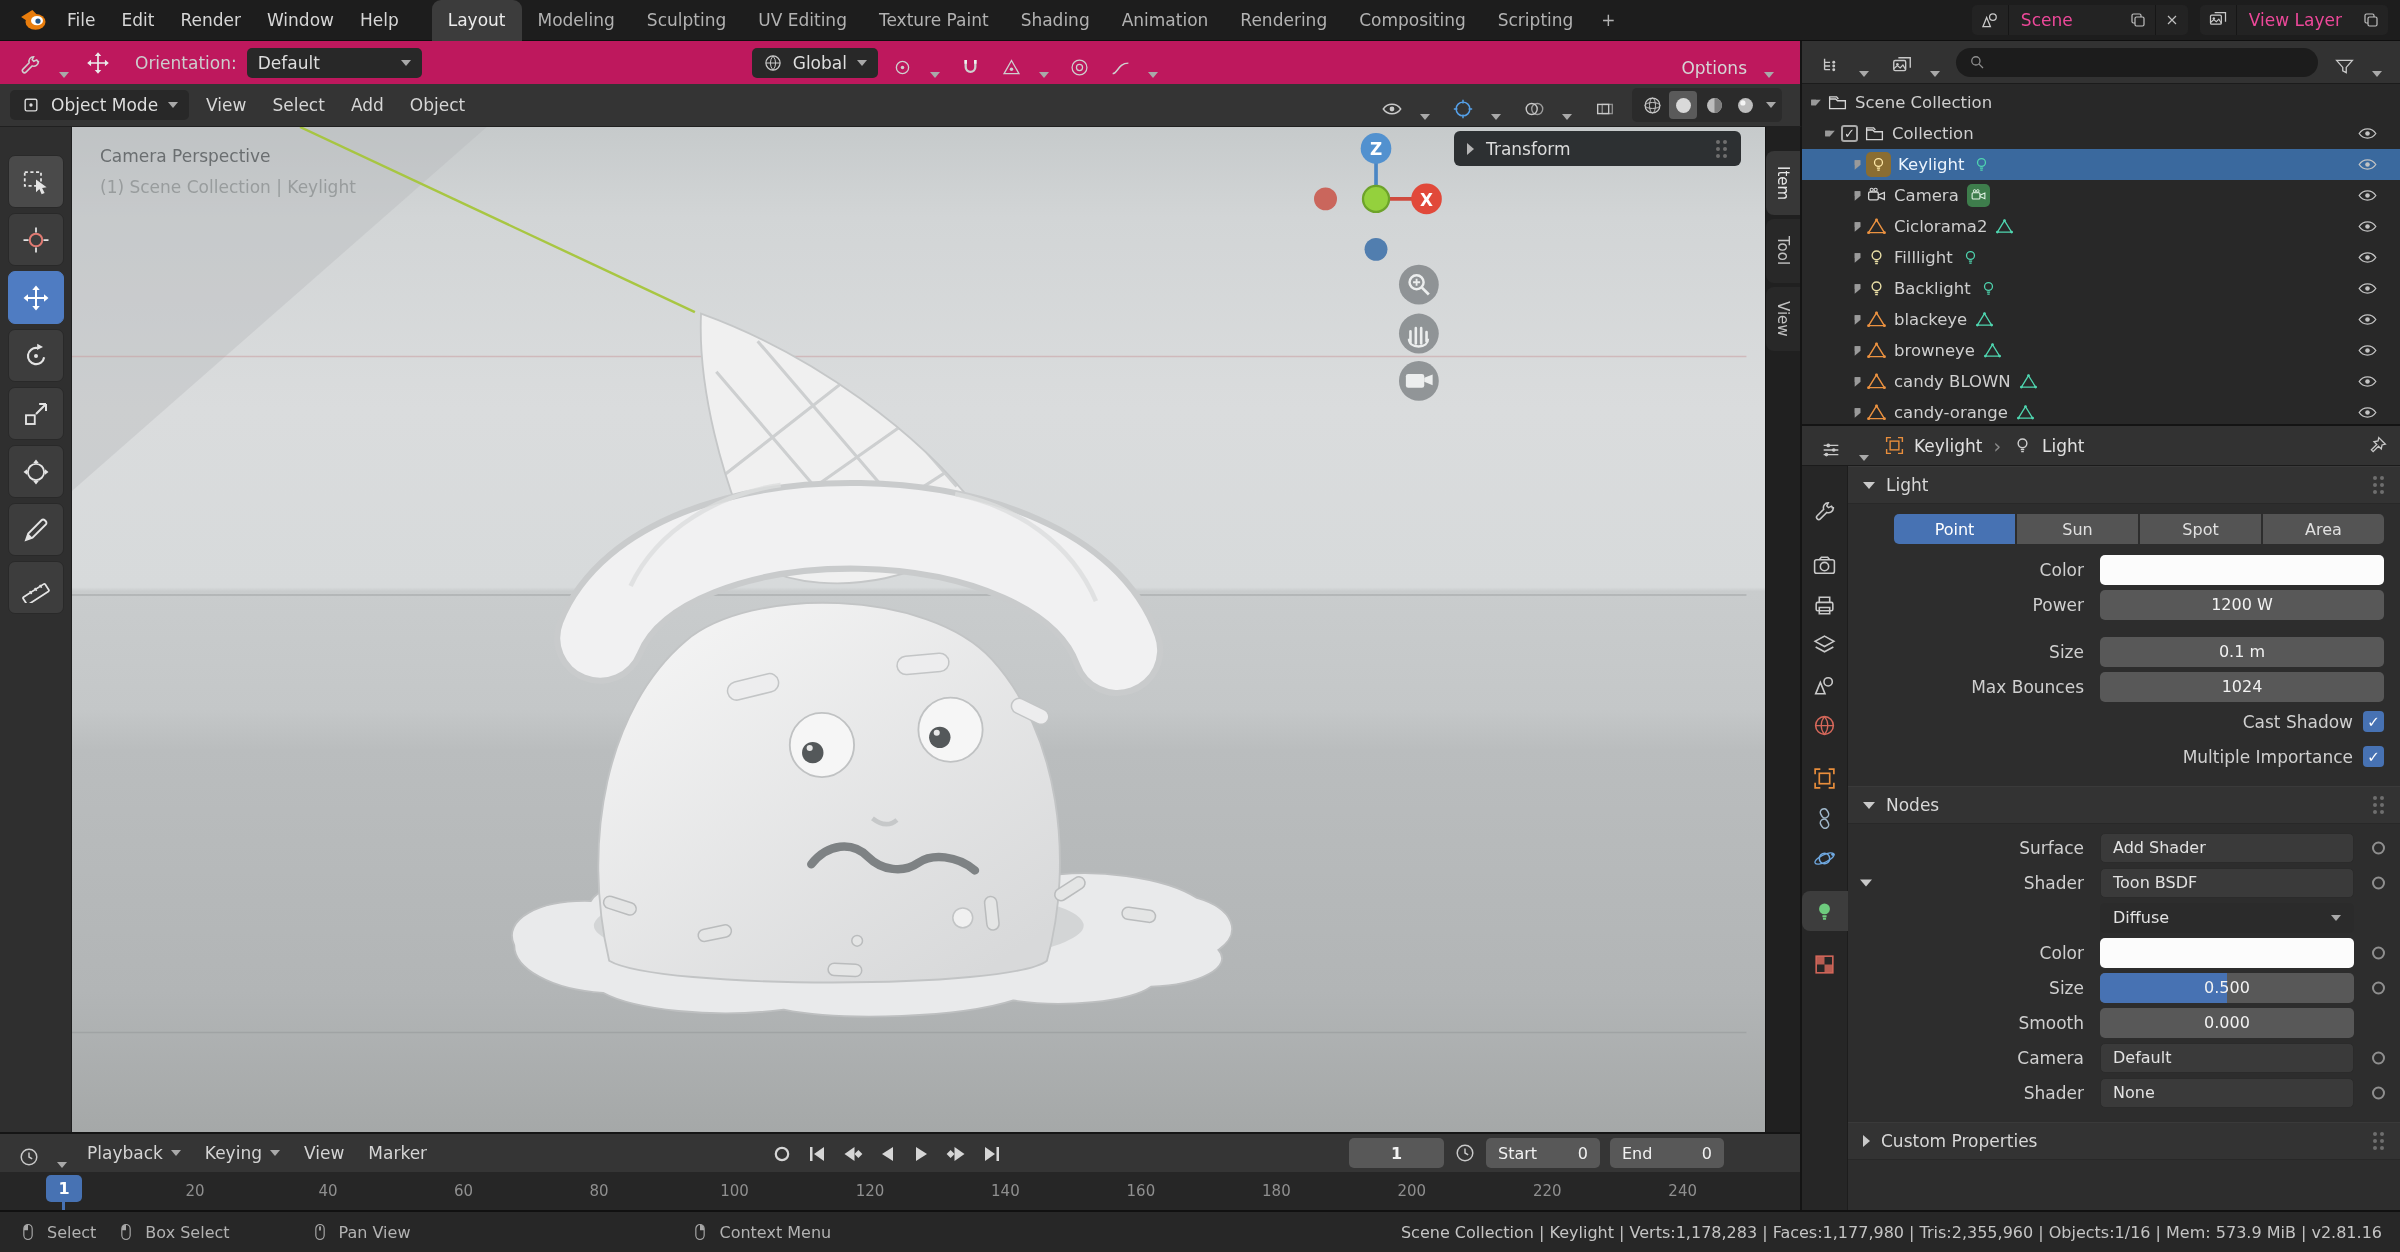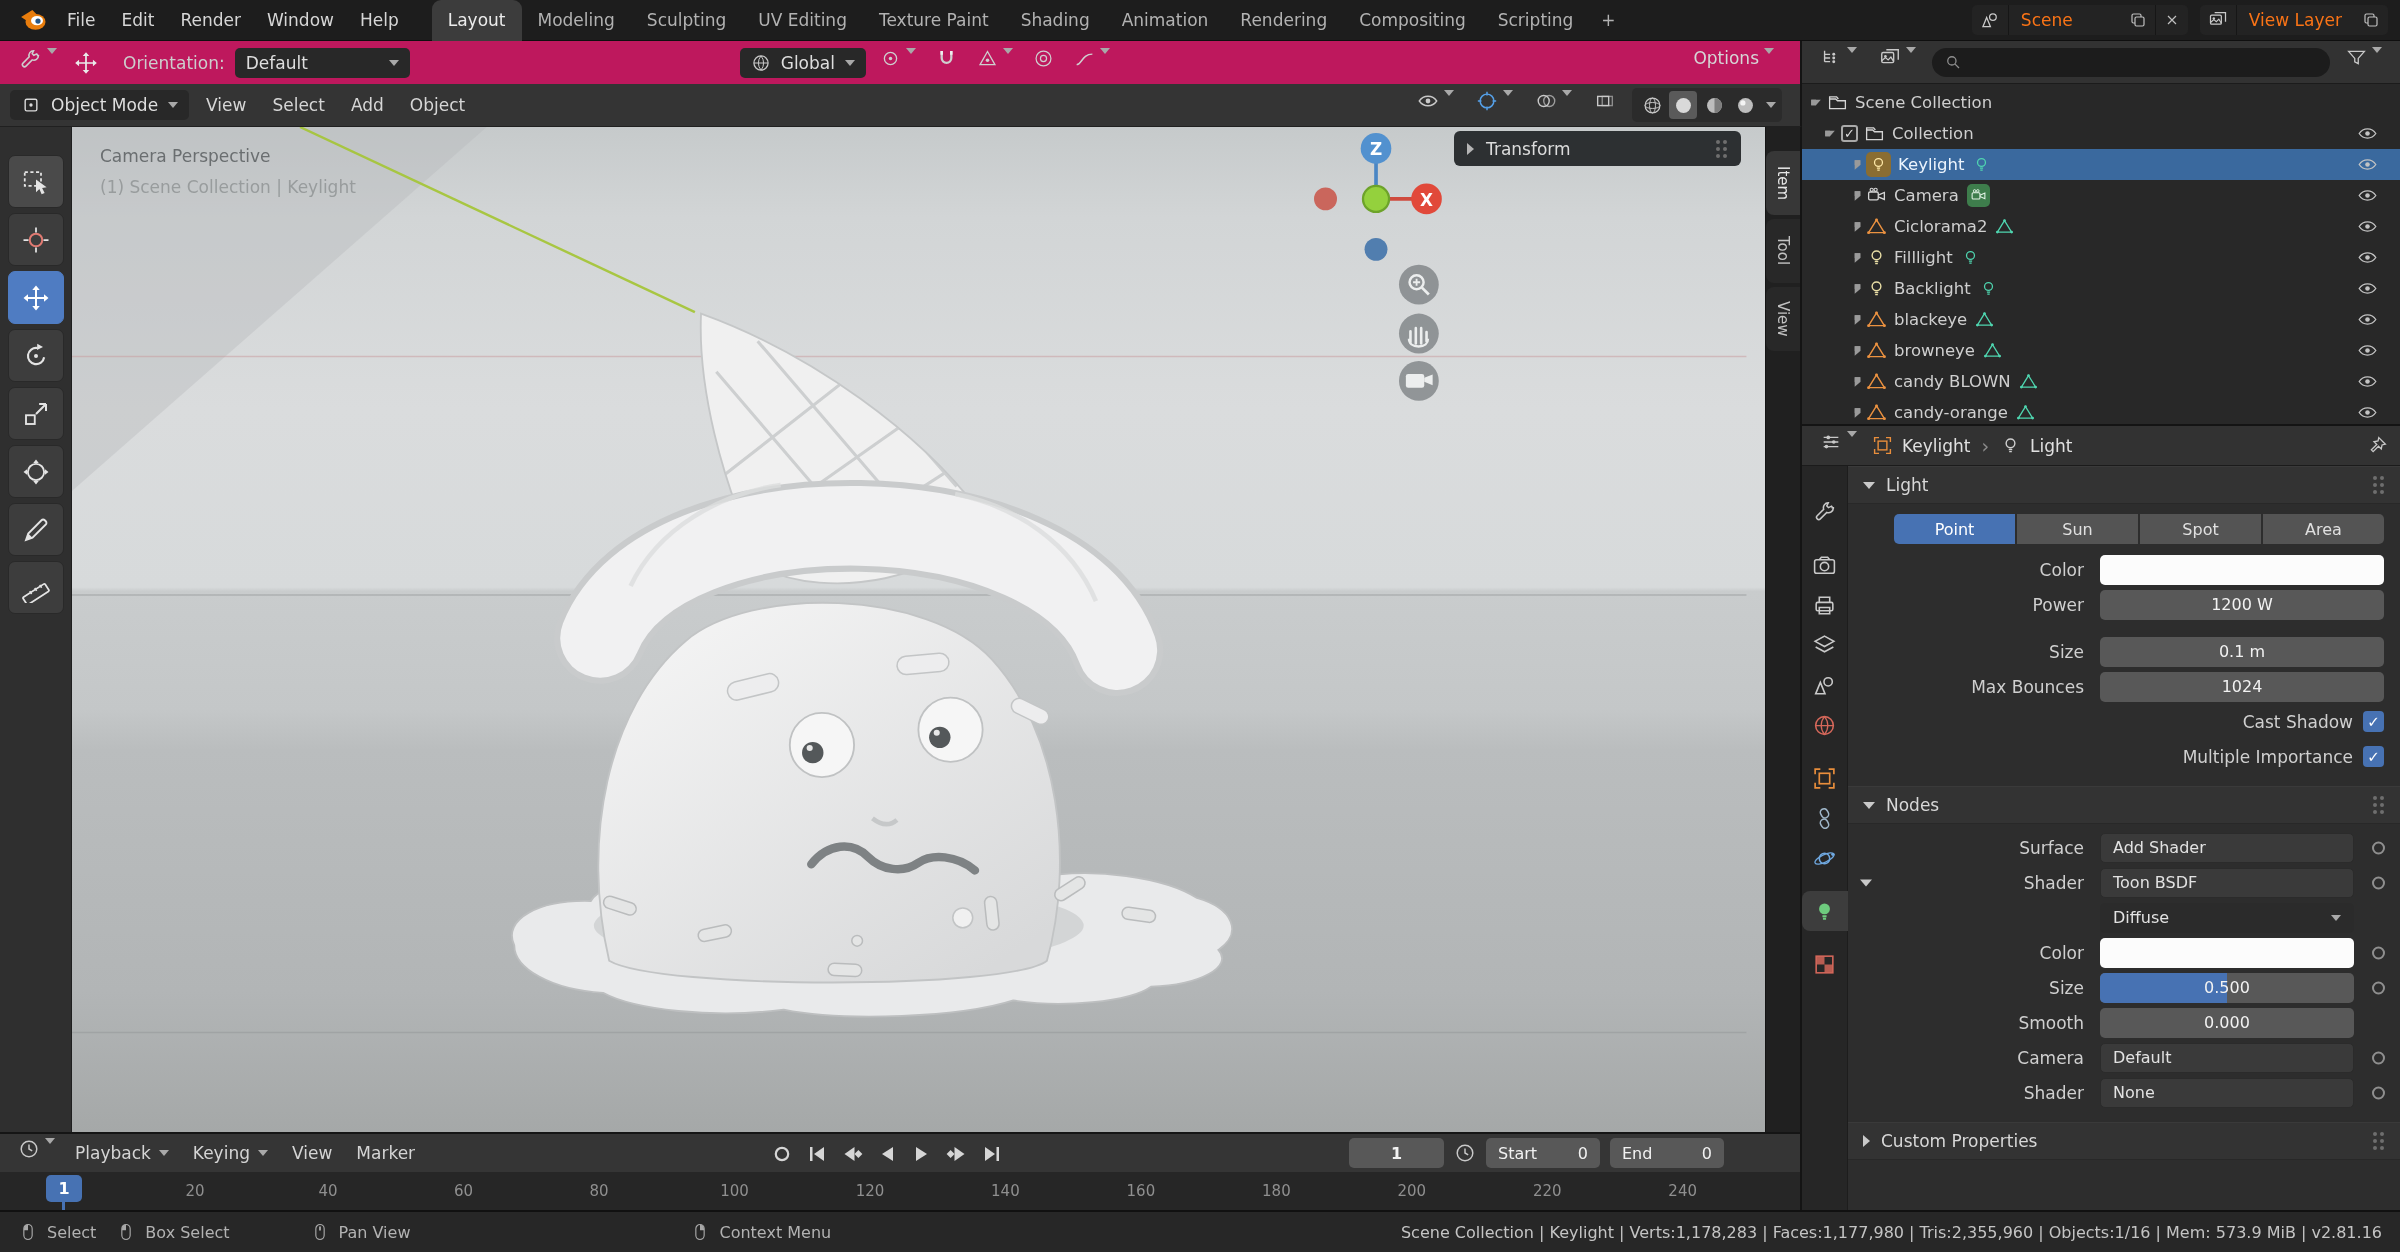--- a/index.html
+++ b/index.html
@@ -20,28 +20,28 @@
           display:flex;align-items:center;padding:0 12px;z-index:9}
   .logo{width:30px;height:30px;margin:0 6px}
   .menu-item{padding:0 13px;height:41px;line-height:41px;color:#d6d6d6}
   .ws-tabs{display:flex;height:41px;margin-left:20px}
   .ws-tab{padding:0 16px;height:41px;line-height:41px;color:#b2b2b2;border-radius:9px 9px 0 0}
   .ws-tab.active{background:#3c3c3c;color:#ececec}
   .ws-add{padding:0 12px;line-height:41px;color:#b2b2b2}
   .top-widget{display:flex;align-items:center;height:30px;background:#232323;border-radius:5px;overflow:hidden;margin-left:12px}
   .tw-seg{display:flex;align-items:center;height:100%;padding:0 8px;border-right:1px solid #161616;color:#c9c9c9}
   .tw-seg:last-child{border-right:none}
-  .tw-label{padding:0 12px;color:#f97316;min-width:112px}
+  .tw-label{padding:0 12px;color:#ec4899;min-width:112px}
 
   
   .toolsettings{position:absolute;left:0;top:41px;width:1802px;height:43px;background:#be185d;border-right:2px solid #141414;
                 display:flex;align-items:center;padding:0 12px;gap:10px}
   .ts-label{color:#cdcdcd;margin-left:14px}
   .dd{display:flex;align-items:center;gap:10px;background:#282828;border-radius:5px;height:30px;padding:0 11px;color:#dedede}
-  .iconbtn{display:flex;align-items:flex-start;gap:5px;height:30px;padding:0 6px;border-radius:5px;color:#cfcfcf}
+  .iconbtn{display:flex;align-items:flex-end;gap:17px;height:30px;padding:0 6px;border-radius:5px;color:#cfcfcf}
   .ts-center{display:flex;align-items:center;gap:8px;margin-left:320px}
 
   
   .vp-header{position:absolute;left:0;top:84px;width:1802px;height:43px;background:#343434;border-right:2px solid #141414;
              border-bottom:1px solid #202020;display:flex;align-items:center;padding:0 10px;gap:4px}
   .vph-menu{padding:0 13px;color:#d6d6d6}
   .vph-right{margin-left:auto;display:flex;align-items:center;gap:10px;margin-right:8px}
   .shadegroup{display:flex;align-items:center;gap:3px;background:#2b2b2b;border-radius:5px;padding:3px 6px}
   .shadecell{width:28px;height:28px;border-radius:4px;display:flex;align-items:center;justify-content:center}
   .shadecell.active{background:#5a5a5a}

